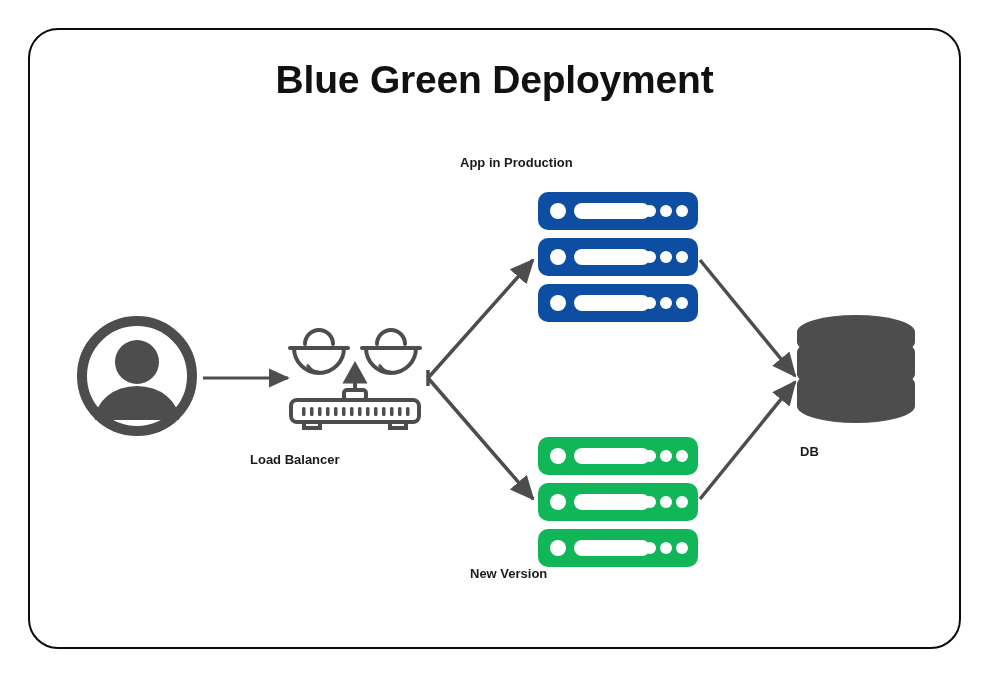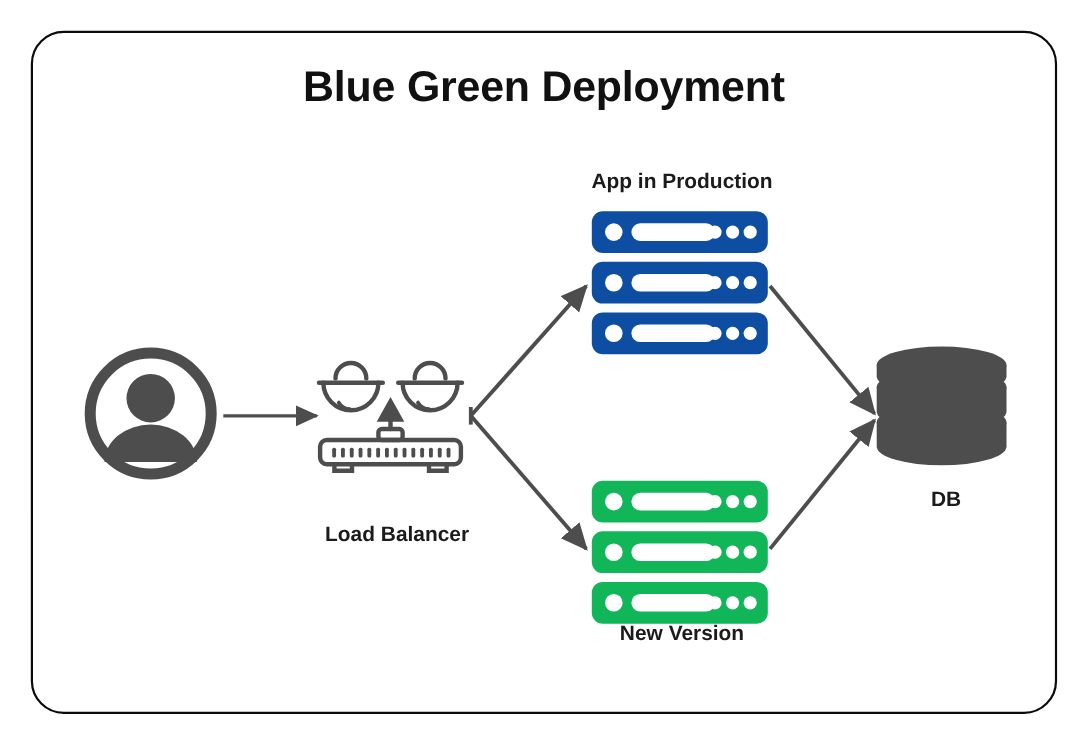--- a/index.html
+++ b/index.html
@@ -34,27 +34,26 @@
     top: 58px;
     width: 989px;
     text-align: center;
     font-size: 39px;
     font-weight: bold;
     color: #111111;
     letter-spacing: -0.2px;
   }
   .node-label {
     position: absolute;
-    text-align: center;
-    font-size: 19px;
+    font-size: 13px;
     font-weight: bold;
     color: #1b1b1b;
   }
   #label-app-production { left: 460px; top: 155px; width: 320px; }
-  #label-load-balancer  { left: 250px; top: 452px; width: 222px; margin-top: 24px; }
+  #label-load-balancer  { left: 250px; top: 452px; width: 222px; }
   #label-new-version    { left: 470px; top: 566px; width: 300px; }
   #label-db             { left: 800px; top: 444px; width: 120px; }
 
   
   #wires {
     position: absolute;
     left: 0; top: 0;
     width: 989px;
     height: 677px;
   }

